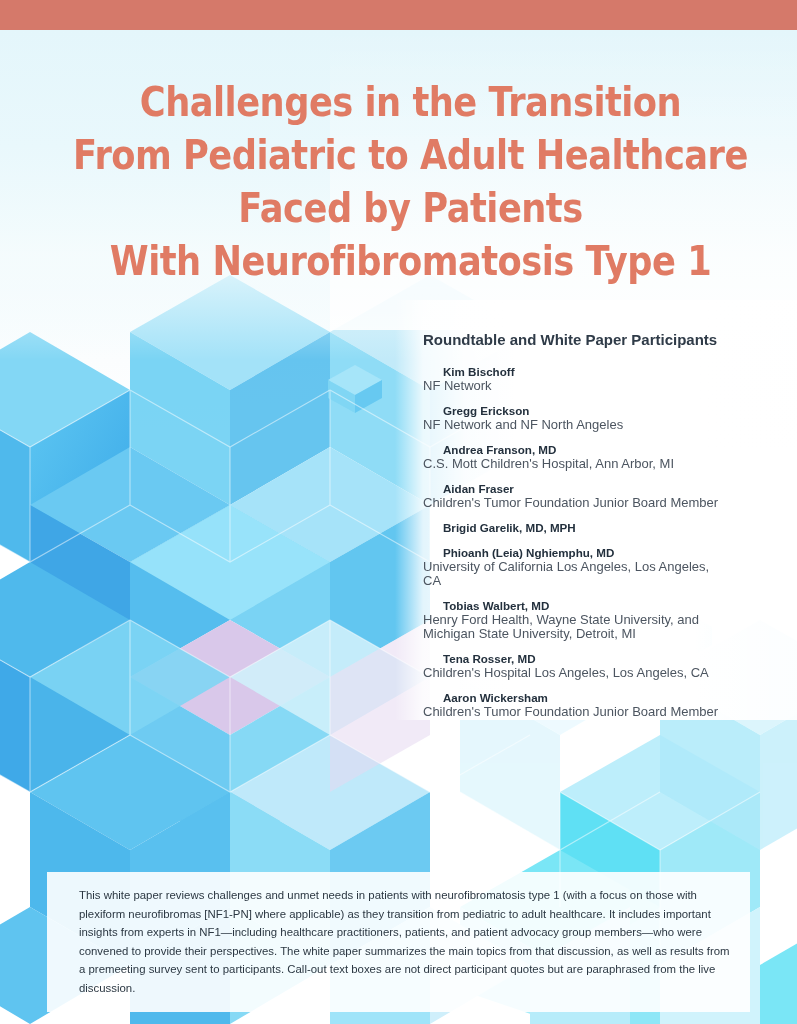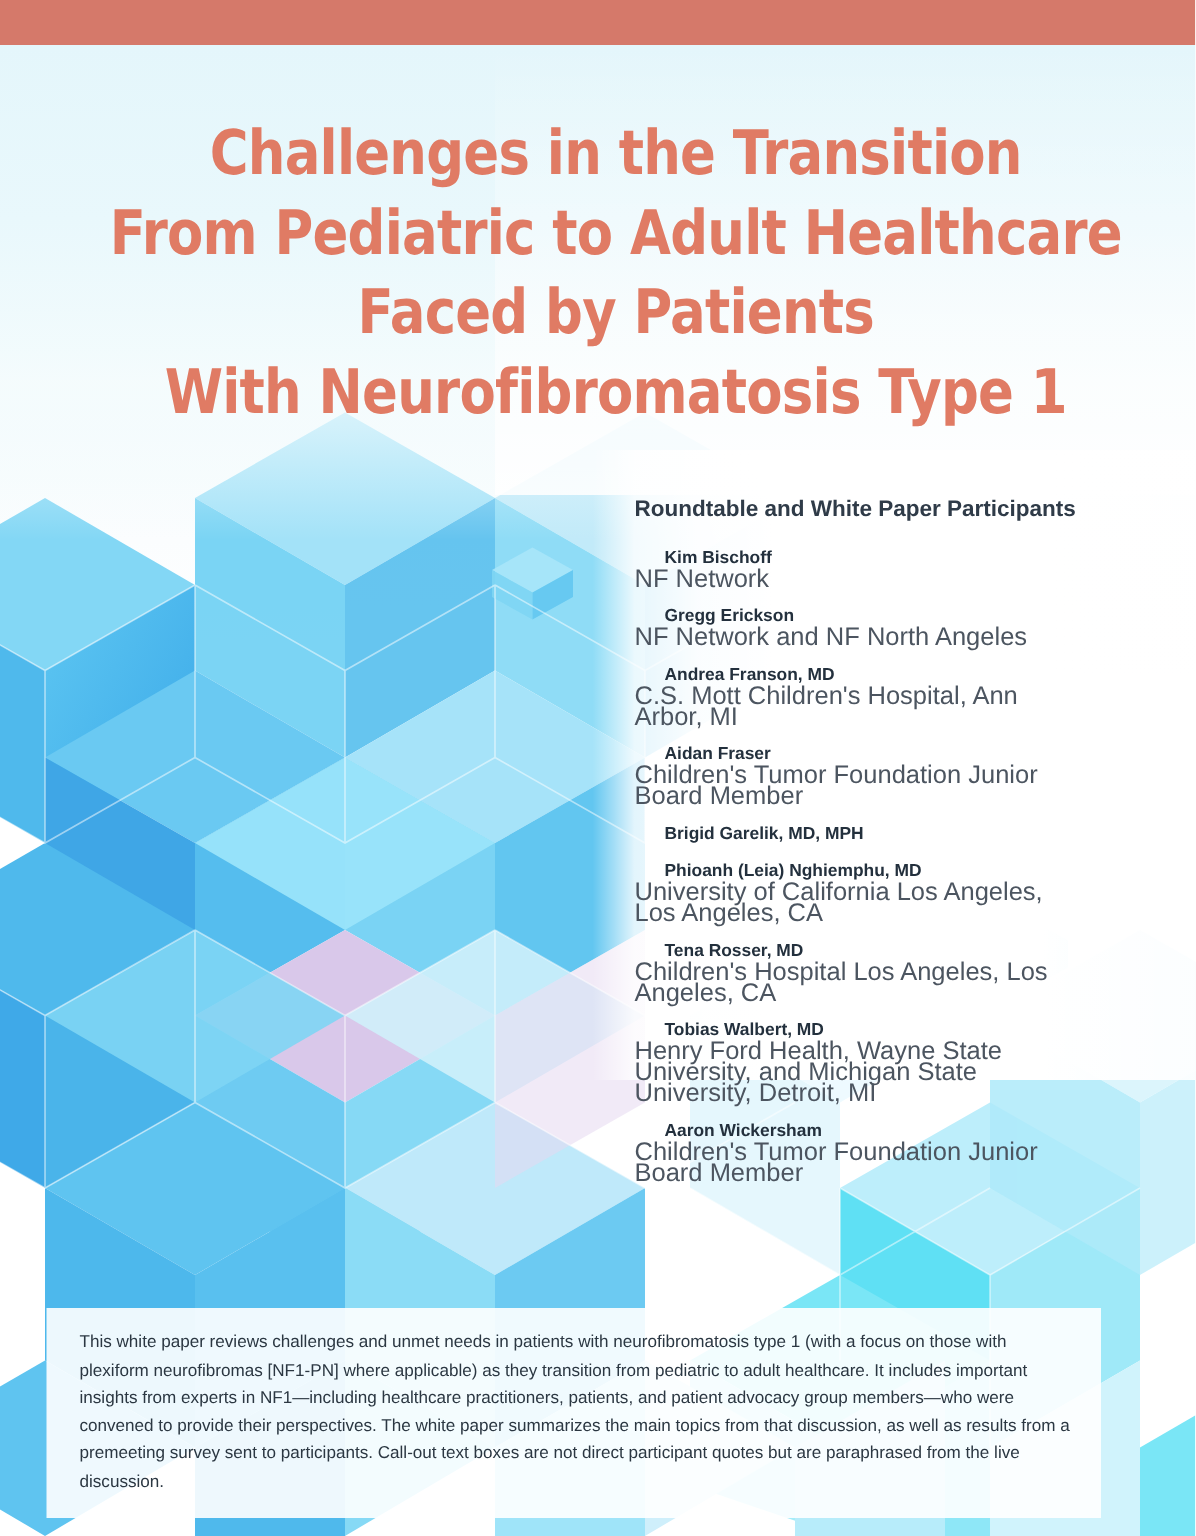--- a/index.html
+++ b/index.html
@@ -130,32 +130,32 @@
     font-family: "Liberation Sans", sans-serif;
     font-weight: 700;
     font-size: 11.6px;
     line-height: 15px;
     color: #23303d;
     padding-left: 20px;
   }
   .p-affil {
     font-family: "Liberation Sans", sans-serif;
     font-weight: 400;
-    font-size: 17px;
+    font-size: 13px;
     line-height: 14px;
     color: #4c5560;
     max-width: 300px;
   }
 
   
   .abstract-box {
     position: absolute;
-    left: 31px; top: 872px;
+    left: 47px; top: 872px;
     width: 703px;
-    padding: 14px 16px 14px 22px;
+    padding: 14px 16px 14px 32px;
     box-sizing: border-box;
     background: rgba(255,255,255,0.90);
     z-index: 25;
   }
   .abstract-text {
     font-family: "Liberation Sans", sans-serif;
     font-size: 11.4px;
     line-height: 18.6px;
     color: #2b3742;
     text-align: left;
@@ -363,26 +363,26 @@
           <div class="p-affil">Children's Tumor Foundation Junior Board Member</div>
         </div>
         <div class="p-entry">
           <div class="p-name">Brigid Garelik, MD, MPH</div>
         </div>
         <div class="p-entry">
           <div class="p-name">Phioanh (Leia) Nghiemphu, MD</div>
           <div class="p-affil">University of California Los Angeles, Los Angeles, CA</div>
         </div>
         <div class="p-entry">
+          <div class="p-name">Tobias Walbert, MD</div>
+          <div class="p-affil">Henry Ford Health, Wayne State University, and Michigan State University, Detroit, MI</div>
+        </div>
+        <div class="p-entry">
           <div class="p-name">Tena Rosser, MD</div>
           <div class="p-affil">Children's Hospital Los Angeles, Los Angeles, CA</div>
-        </div>
-        <div class="p-entry">
-          <div class="p-name">Tobias Walbert, MD</div>
-          <div class="p-affil">Henry Ford Health, Wayne State University, and Michigan State University, Detroit, MI</div>
         </div>
         <div class="p-entry">
           <div class="p-name">Aaron Wickersham</div>
           <div class="p-affil">Children's Tumor Foundation Junior Board Member</div>
         </div>
       </div>
   </div>
 
   <div class="abstract-box">
     <div class="abstract-text">This white paper reviews challenges and unmet needs in patients with neurofibromatosis type 1 (with a focus on those with plexiform neurofibromas [NF1-PN] where applicable) as they transition from pediatric to adult healthcare. It includes important insights from experts in NF1—including healthcare practitioners, patients, and patient advocacy group members—who were convened to provide their perspectives. The white paper summarizes the main topics from that discussion, as well as results from a premeeting survey sent to participants. Call-out text boxes are not direct participant quotes but are paraphrased from the live discussion.</div>

